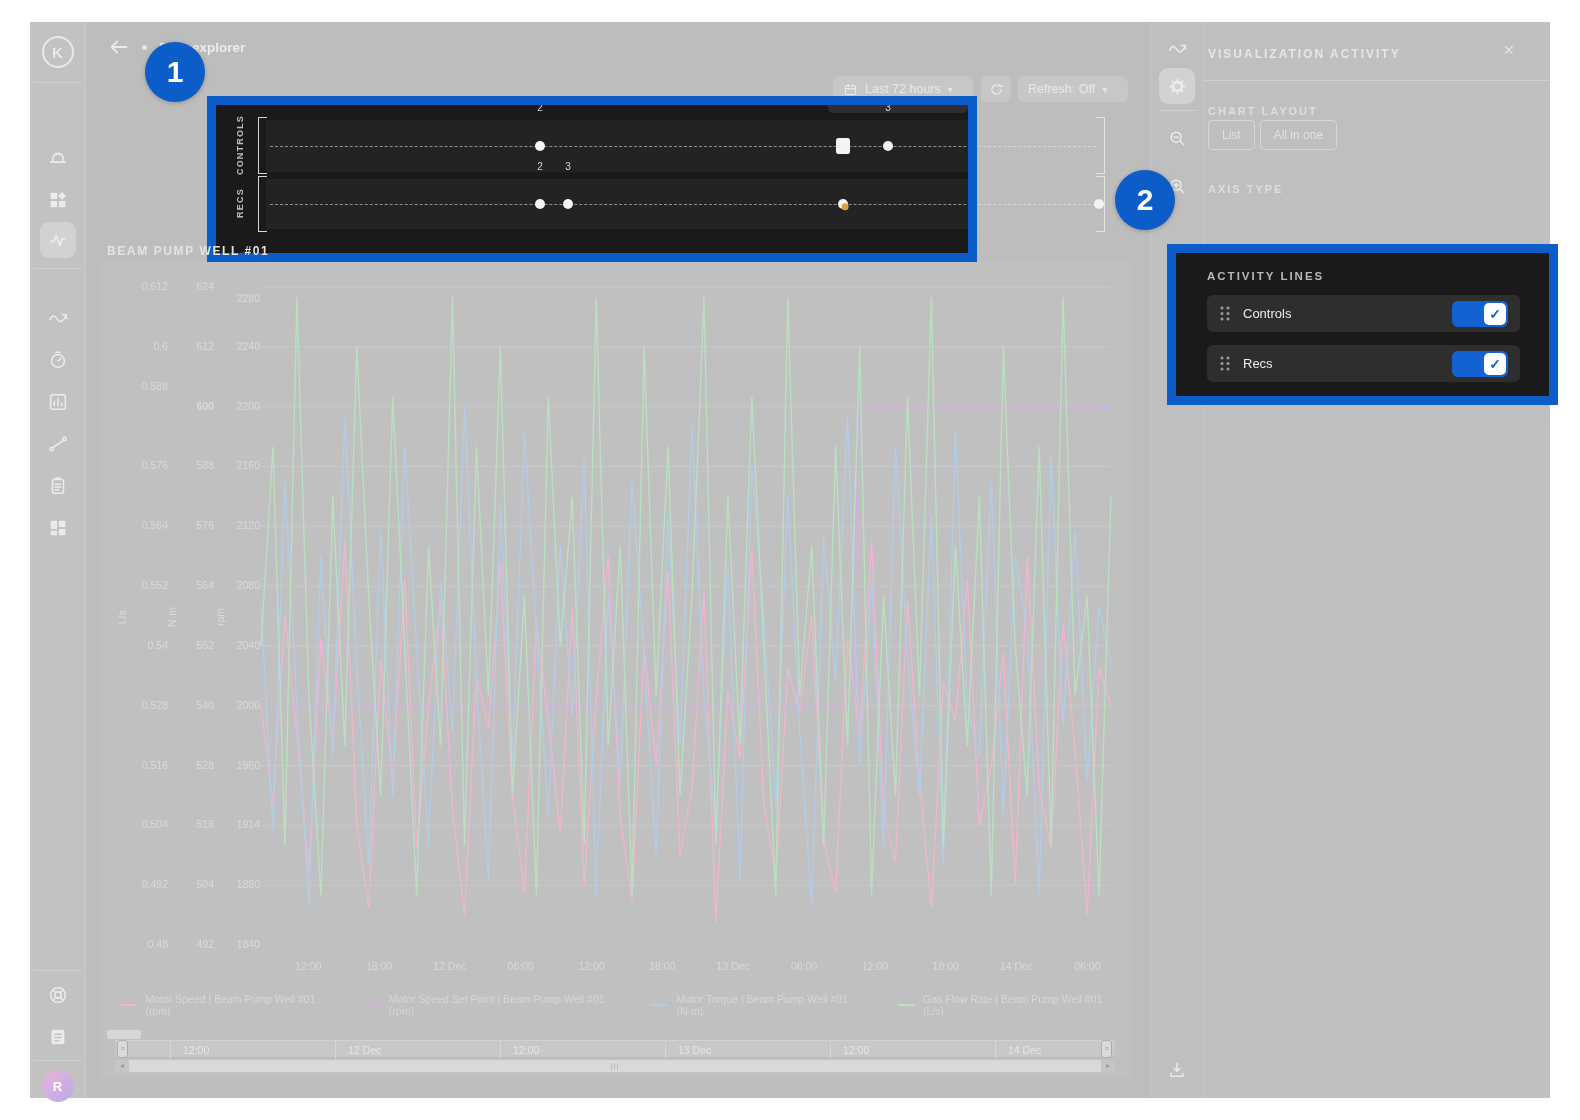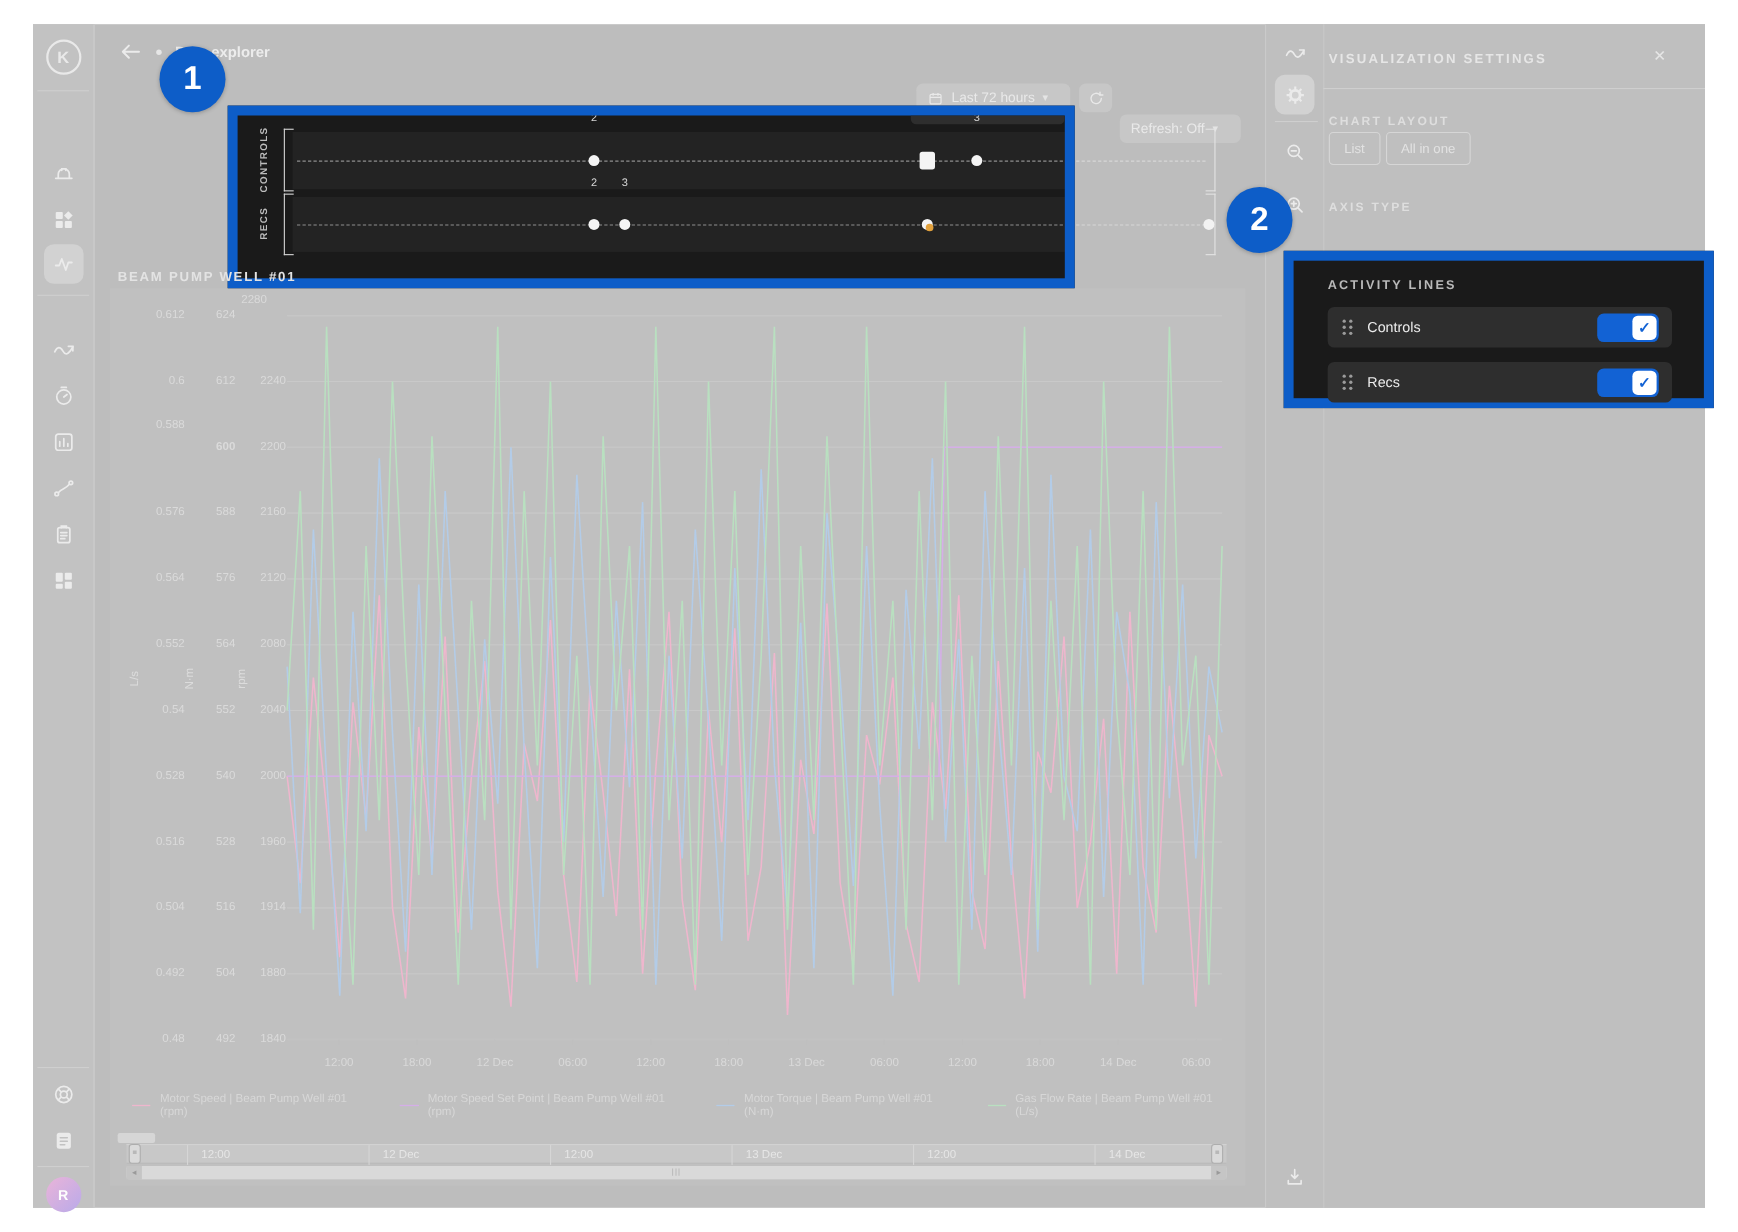--- a/index.html
+++ b/index.html
@@ -197,21 +197,21 @@
       </svg>
     <span>Last 72 hours</span>
     <span class="caret">▾</span>
   </div>
   <div class="toolbar-btn" style="left:981px; top:76px; width:30px; justify-content:center; padding:0;">
     <svg class="icon" width="15" height="15" viewBox="0 0 24 24" fill="none" stroke="#e9e9e9" stroke-width="2" stroke-linecap="round">
         <path d="M19.5 12a7.5 7.5 0 1 1-2.2-5.3"></path>
         <path d="M17.6 2.8v4.2h4.2"></path>
       </svg>
   </div>
-  <div class="toolbar-btn" style="left:1018px; top:76px; width:110px;margin-top:28px;">
+  <div class="toolbar-btn" style="left:1018px; top:76px; width:110px;">
     <span>Refresh: Off</span>
     <span class="caret">▾</span>
   </div>
 
   <div class="chart-panel"></div>
   <div class="chart-title">BEAM PUMP WELL #01</div>
 
   <svg class="abs" style="left:260px; top:280px; z-index:1;" width="852" height="676">
       <line x1="1" y1="7" x2="851" y2="7" stroke="#c9c9c9" stroke-width="1"></line>
       <line x1="1" y1="66.81818181818181" x2="851" y2="66.81818181818181" stroke="#c9c9c9" stroke-width="1"></line>
@@ -262,21 +262,21 @@
       <span class="ytick nosel" style="left: 156px; top: 459.455px; z-index: 1;">588</span>
       <span class="ytick nosel" style="left: 156px; top: 519.273px; z-index: 1;">576</span>
       <span class="ytick nosel" style="left: 156px; top: 579.091px; z-index: 1;">564</span>
       <span class="ytick nosel" style="left: 156px; top: 638.909px; z-index: 1;">552</span>
       <span class="ytick nosel" style="left: 156px; top: 698.727px; z-index: 1;">540</span>
       <span class="ytick nosel" style="left: 156px; top: 758.545px; z-index: 1;">528</span>
       <span class="ytick nosel" style="left: 156px; top: 818.364px; z-index: 1;">516</span>
       <span class="ytick nosel" style="left: 156px; top: 878.182px; z-index: 1;">504</span>
       <span class="ytick nosel" style="left: 156px; top: 938px; z-index: 1;">492</span>
       <span class="yunit nosel" style="left: 152px; top: 611px; width: 40px; text-align: center; z-index: 1;">N·m</span>
-      <span class="ytick nosel" style="left: 202px; top: 266px; z-index: 1; text-align: center;">2280</span>
+      <span class="ytick nosel" style="left: 202px; top: 292px; z-index: 1;">2280</span>
       <span class="ytick nosel" style="left: 202px; top: 339.818px; z-index: 1;">2240</span>
       <span class="ytick nosel" style="left: 202px; top: 399.636px; z-index: 1;">2200</span>
       <span class="ytick nosel" style="left: 202px; top: 459.455px; z-index: 1;">2160</span>
       <span class="ytick nosel" style="left: 202px; top: 519.273px; z-index: 1;">2120</span>
       <span class="ytick nosel" style="left: 202px; top: 579.091px; z-index: 1;">2080</span>
       <span class="ytick nosel" style="left: 202px; top: 638.909px; z-index: 1;">2040</span>
       <span class="ytick nosel" style="left: 202px; top: 698.727px; z-index: 1;">2000</span>
       <span class="ytick nosel" style="left: 202px; top: 758.545px; z-index: 1;">1960</span>
       <span class="ytick nosel" style="left: 202px; top: 818.364px; z-index: 1;">1914</span>
       <span class="ytick nosel" style="left: 202px; top: 878.182px; z-index: 1;">1880</span>
@@ -369,21 +369,21 @@
         </svg>
     </div>
     <div class="side-ic" style="left:26px; top:1030px; transform:none; margin-left:-18px;">
       <svg class="icon" width="20" height="20" viewBox="0 0 24 24" fill="none" stroke="#ebebeb" stroke-width="1.8" stroke-linecap="round" stroke-linejoin="round">
           <path d="M12 4v9M8.5 10l3.5 3.5L15.5 10"></path>
           <path d="M5 16v3.5h14V16"></path>
         </svg>
     </div>
 
     <div class="abs" style="left:57px; top:22px; width:330px;">
-      <span class="rp-title">VISUALIZATION SETTINGS</span>
+      <span class="rp-title">VISUALIZATION ACTIVITY</span>
     </div>
     <div class="abs" style="left:352px; top:20px; color:#e6e6e6; font-size:14px;">✕</div>
     <div class="divider-h" style="left:52px; right:0; top:58px;"></div>
 
     <div class="abs" style="left:57px; top:79px;"><span class="rp-section">CHART LAYOUT</span></div>
     <div class="abs" style="left:57px; top:98px;" id="layoutBtns"><span class="rp-btn">List</span><span class="rp-btn">All in one</span></div>
 
     <div class="abs" style="left:57px; top:157px;"><span class="rp-section">AXIS TYPE</span></div>
   </div>
 
@@ -430,21 +430,21 @@
         <div class="trk-line" style="left: 40px; width: 826px; top: 104px;"></div>
         <span class="ev-label nosel" style="left: 310px; top: 61px;">2</span>
         <div class="ev-circle" style="left: 310px; top: 104px;"></div>
         <span class="ev-label nosel" style="left: 338px; top: 61px;">3</span>
         <div class="ev-circle" style="left: 338px; top: 104px;"></div>
         <div class="ev-circle" style="left: 613px; top: 104px;"></div>
         <div class="ev-flag" style="left: 613px; top: 104px;"></div>
       </div>
   </div>
 
-  <div class="hl-box" style="left:1167px; top:228px; width:391px; height:143px;text-align:right;">
+  <div class="hl-box" style="left:1167px; top:244px; width:391px; height:161px;text-align:right;">
     <div class="al-title">ACTIVITY LINES</div>
     <div id="alRows">
         <div class="al-row" style="top: 42px;">
           <svg width="12" height="17" viewBox="0 0 12 17">
             <circle cx="3" cy="3" r="1.5" fill="#9b9b9b"></circle>
             <circle cx="3" cy="8.5" r="1.5" fill="#9b9b9b"></circle>
             <circle cx="3" cy="14" r="1.5" fill="#9b9b9b"></circle>
             <circle cx="9" cy="3" r="1.5" fill="#9b9b9b"></circle>
             <circle cx="9" cy="8.5" r="1.5" fill="#9b9b9b"></circle>
             <circle cx="9" cy="14" r="1.5" fill="#9b9b9b"></circle>

